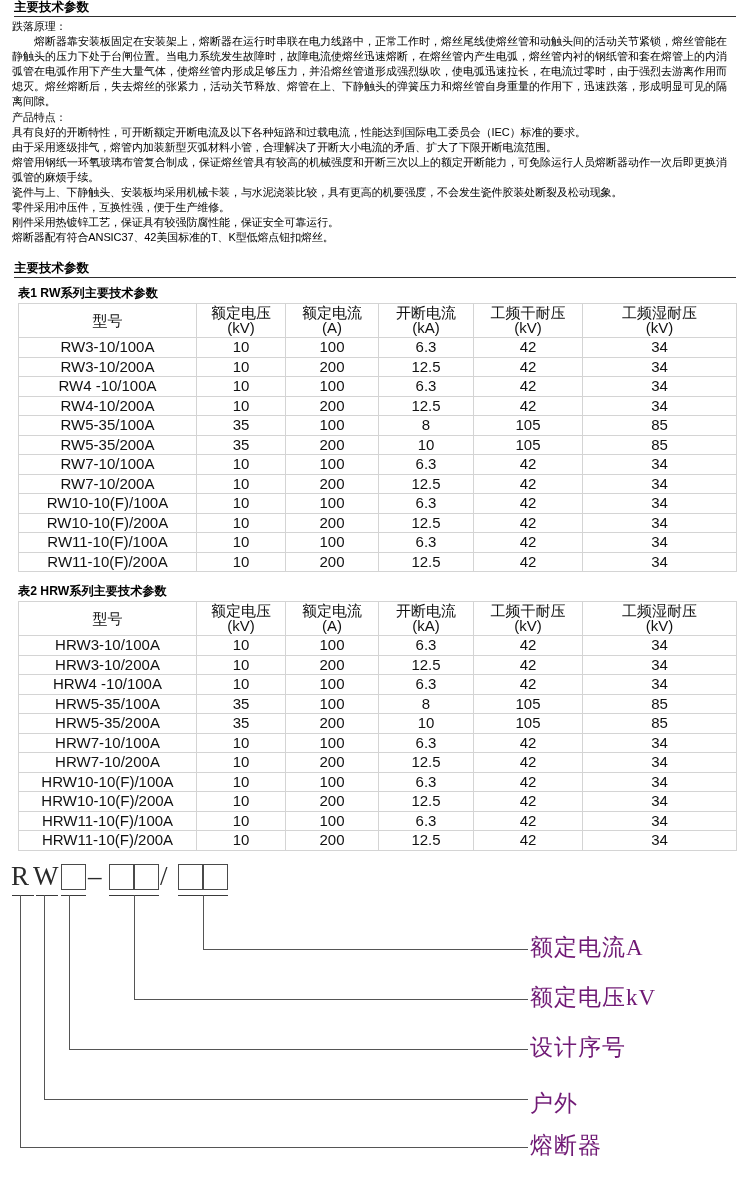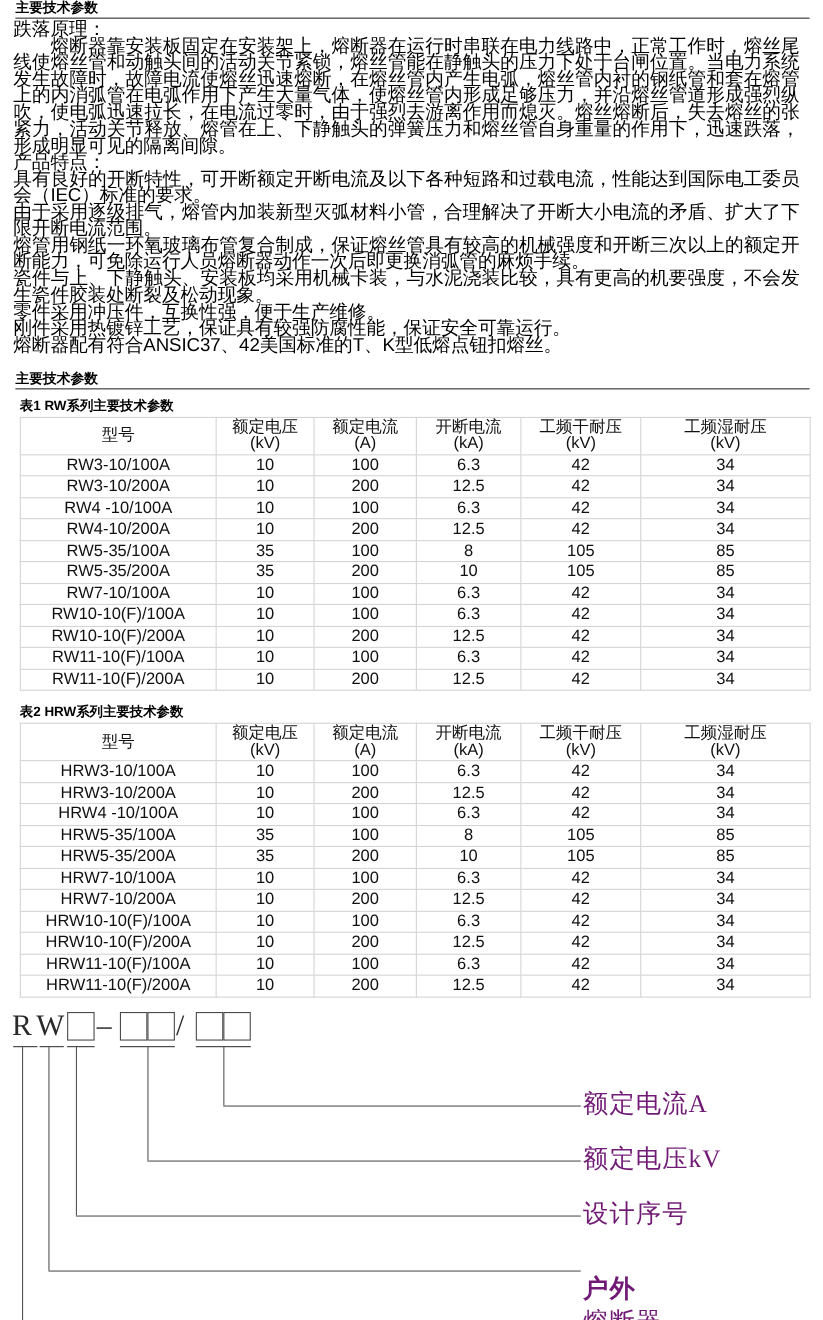--- a/index.html
+++ b/index.html
@@ -25,21 +25,21 @@
     line-height: 14px;
   }
   .sec-rule {
     height: 0;
     border-bottom: 1.5px solid #2f2f2f;
     margin: 0 12px 0 14px;
   }
 
   
   .copy {
-    font-size: 17px;
+    font-size: 11px;
     line-height: 15.1px;
     padding: 2px 21px 0 12px;
     text-align: justify;
     letter-spacing: -0.1px;
   }
   .copy .lbl { display: block; }
   .copy .para { display: block; text-indent: 2em; }
   .copy .line { display: block; }
 
   
@@ -236,20 +236,28 @@
         </tr>
       <tr>
           <td>RW7-10/100A</td>
           <td>10</td>
           <td>100</td>
           <td>6.3</td>
           <td>42</td>
           <td>34</td>
         </tr>
       <tr>
+          <td>RW7-10/200A</td>
+          <td>10</td>
+          <td>200</td>
+          <td>12.5</td>
+          <td>42</td>
+          <td>34</td>
+        </tr>
+      <tr>
           <td>RW10-10(F)/100A</td>
           <td>10</td>
           <td>100</td>
           <td>6.3</td>
           <td>42</td>
           <td>34</td>
         </tr>
       <tr>
           <td>RW10-10(F)/200A</td>
           <td>10</td>
@@ -433,21 +441,21 @@
     <div class="vline" style="left:134px; top:36px; height:104px;"></div>
     <div class="hline" style="left:134px; top:140px; width:394px;"></div>
     <div class="dlabel" style="left:530px; top:126px;">额定电压kV</div>
 
     <div class="vline" style="left:69px; top:36px; height:154px;"></div>
     <div class="hline" style="left:69px; top:190px; width:459px;"></div>
     <div class="dlabel" style="left:530px; top:176px;">设计序号</div>
 
     <div class="vline" style="left:44px; top:36px; height:204px;"></div>
     <div class="hline" style="left:44px; top:240px; width:484px;"></div>
-    <div class="dlabel" style="left:530px; top:244px;font-weight:bold;">户外</div>
+    <div class="dlabel" style="left:530px; top:232px;">户外</div>
 
     <div class="vline" style="left:20px; top:36px; height:252px;"></div>
     <div class="hline" style="left:20px; top:288px; width:508px;"></div>
     <div class="dlabel" style="left:530px; top:274px;">熔断器</div>
 
   </div>
 
 </div>
 
 </body></html>

